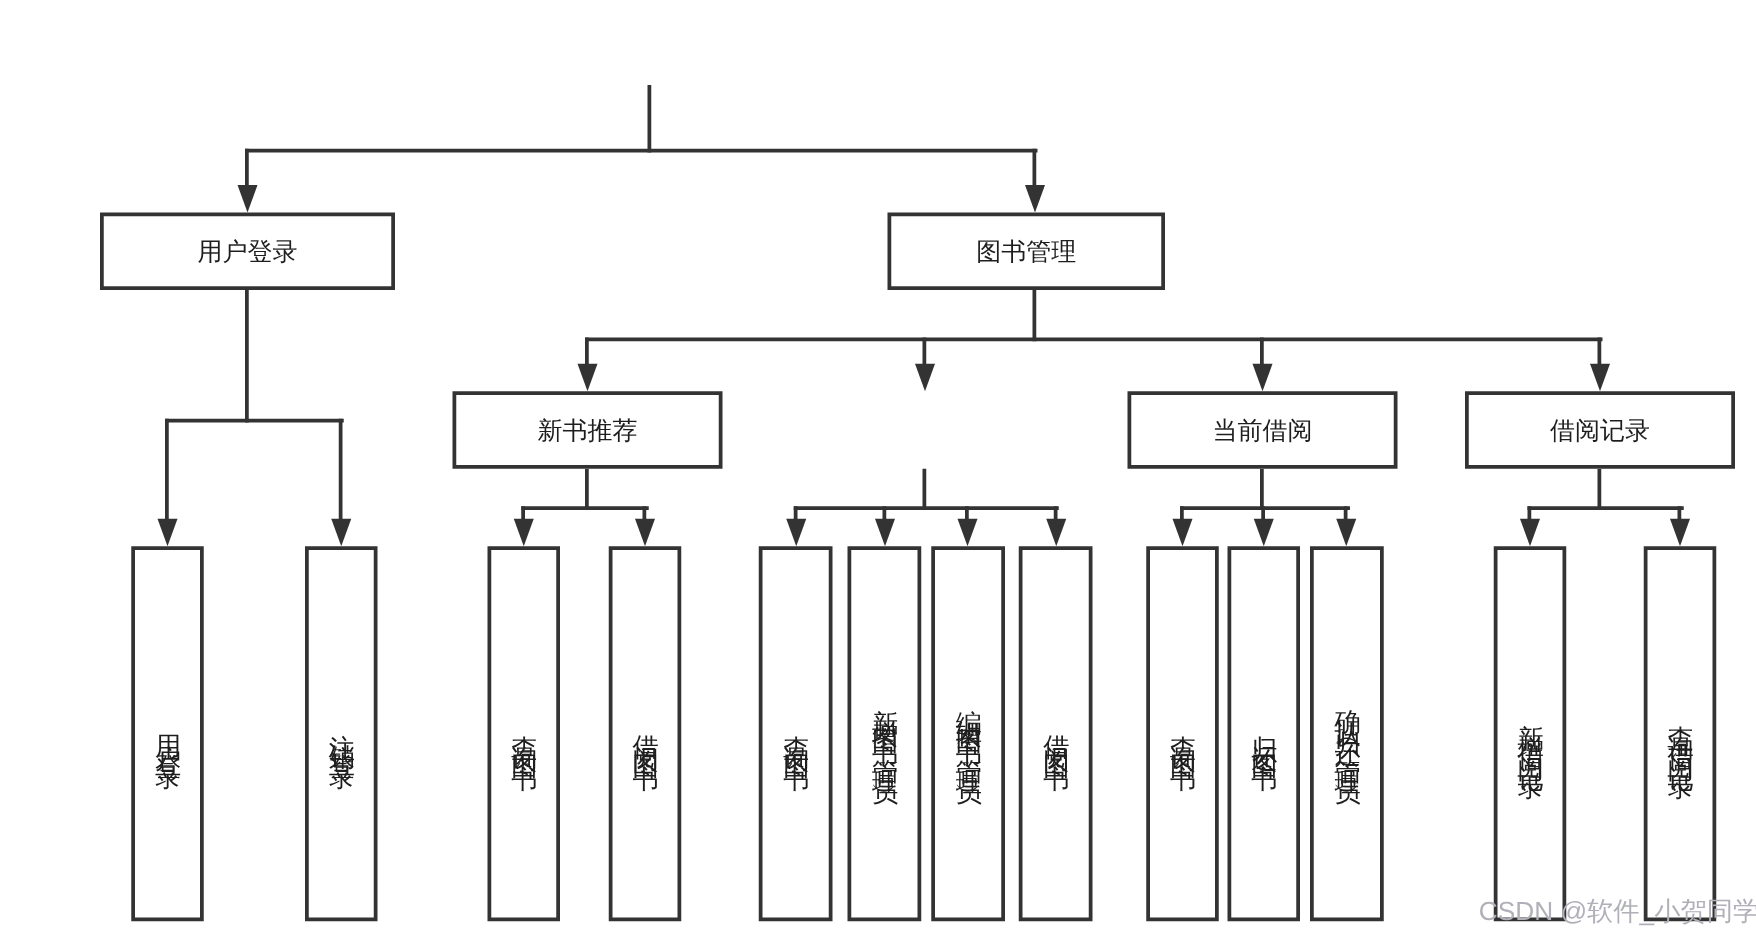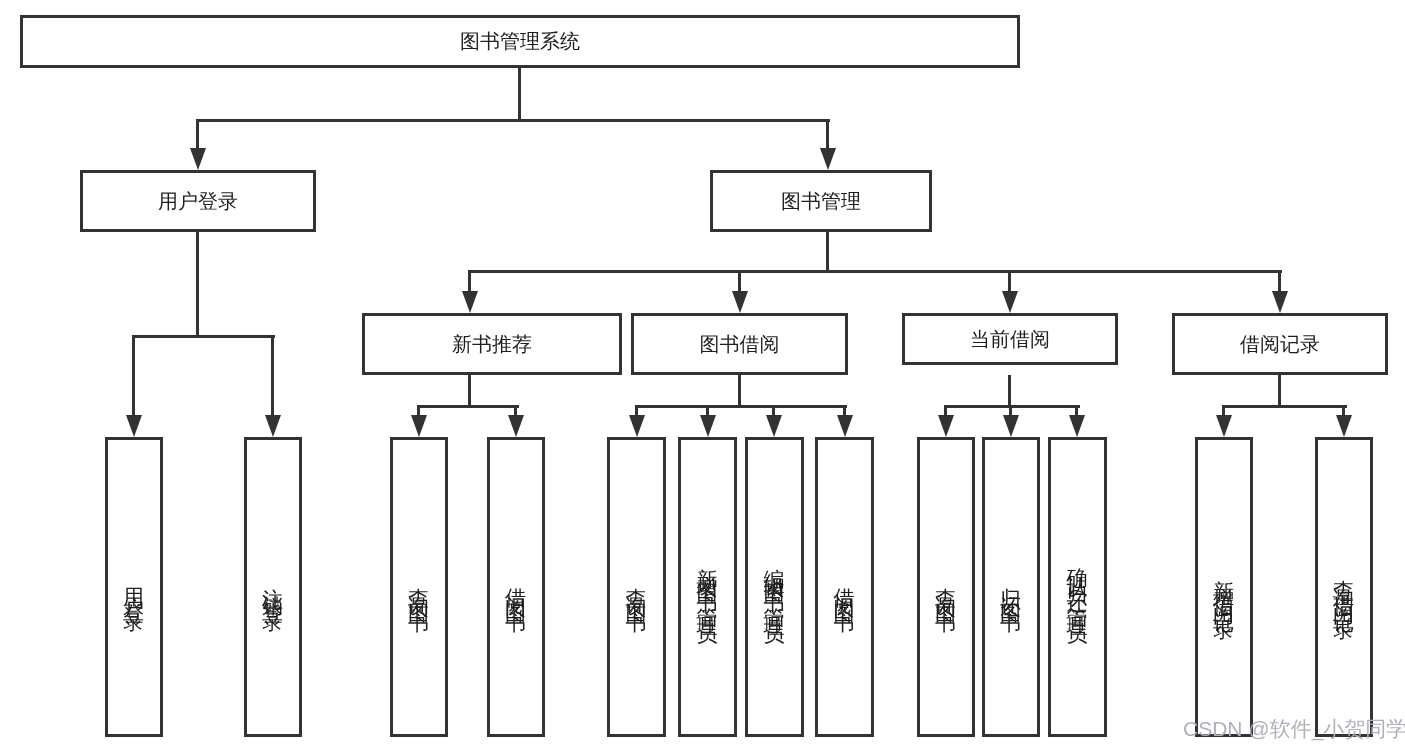--- a/index.html
+++ b/index.html
@@ -52,23 +52,20 @@
     color: var(--watermark);
     white-space: nowrap;
     z-index: 5;
   }
 </style>
 </head>
 <body>
 
 <div class="canvas">
 
-  <div class="box" style="left:20px;top:15px;width:1000px;height:53px;">
-    <span>图书管理系统</span>
-  </div>
 
   <div class="vline" style="left:518px;top:68px;height:54px;"></div>
   <div class="hline" style="left:196px;top:119px;width:634px;"></div>
   <div class="vline" style="left:196px;top:119px;height:34px;"></div>
   <div class="arrow" style="left:190px;top:148px;"></div>
   <div class="vline" style="left:826px;top:119px;height:34px;"></div>
   <div class="arrow" style="left:820px;top:148px;"></div>
 
   <div class="box" style="left:80px;top:170px;width:236px;height:62px;">
     <span>用户登录</span>
@@ -88,27 +85,24 @@
   <div class="hline" style="left:468px;top:270px;width:814px;"></div>
   <div class="vline" style="left:468px;top:270px;height:26px;"></div>
   <div class="arrow" style="left:462px;top:291px;"></div>
   <div class="vline" style="left:738px;top:270px;height:26px;"></div>
   <div class="arrow" style="left:732px;top:291px;"></div>
   <div class="vline" style="left:1008px;top:270px;height:26px;"></div>
   <div class="arrow" style="left:1002px;top:291px;"></div>
   <div class="vline" style="left:1278px;top:270px;height:26px;"></div>
   <div class="arrow" style="left:1272px;top:291px;"></div>
 
-  <div class="box" style="left:362px;top:313px;width:260px;height:62px;">
+  <div class="box" style="left:362px;top:313px;width:216px;height:62px;">
     <span>新书推荐</span>
   </div>
-  <div class="box" style="left:631px;top:313px;width:217px;height:62px;">
-    <span>图书借阅</span>
-  </div>
-  <div class="box" style="left:902px;top:313px;width:216px;height:52px;">
+  <div class="box" style="left:902px;top:313px;width:216px;height:62px;">
     <span>当前借阅</span>
   </div>
   <div class="box" style="left:1172px;top:313px;width:216px;height:62px;">
     <span>借阅记录</span>
   </div>
 
   <div class="vline" style="left:468px;top:375px;height:33px;"></div>
   <div class="vline" style="left:738px;top:375px;height:33px;"></div>
   <div class="vline" style="left:1008px;top:375px;height:33px;"></div>
   <div class="vline" style="left:1278px;top:375px;height:33px;"></div>

